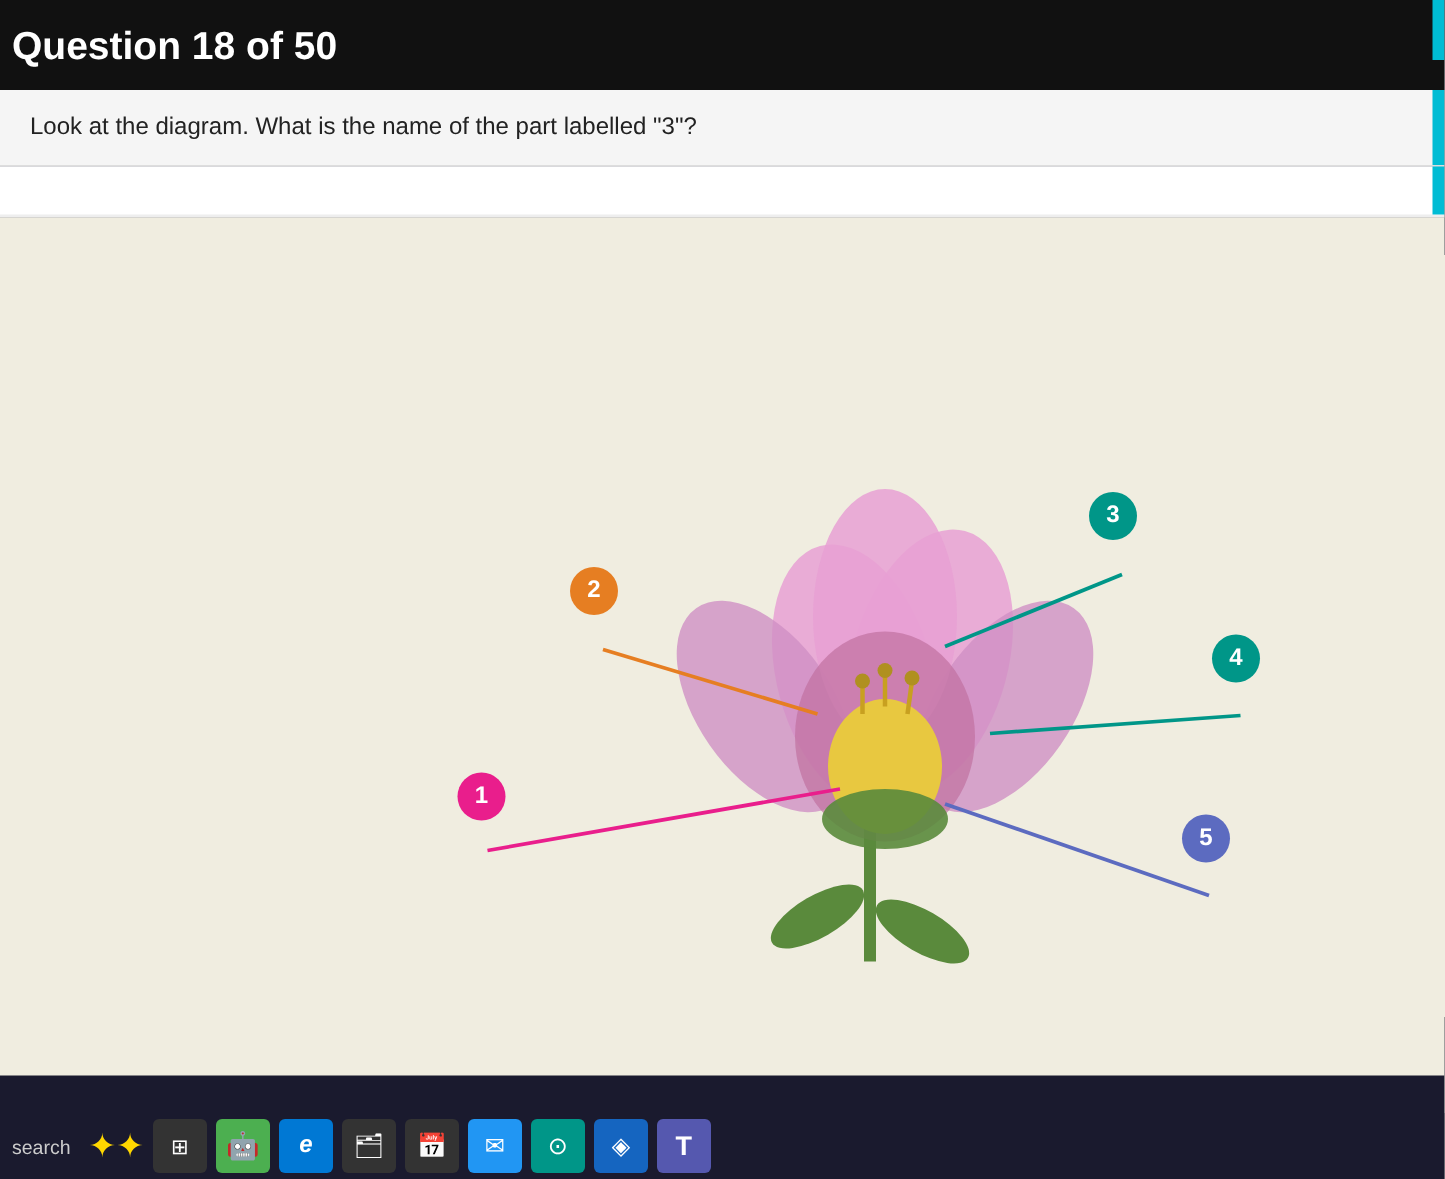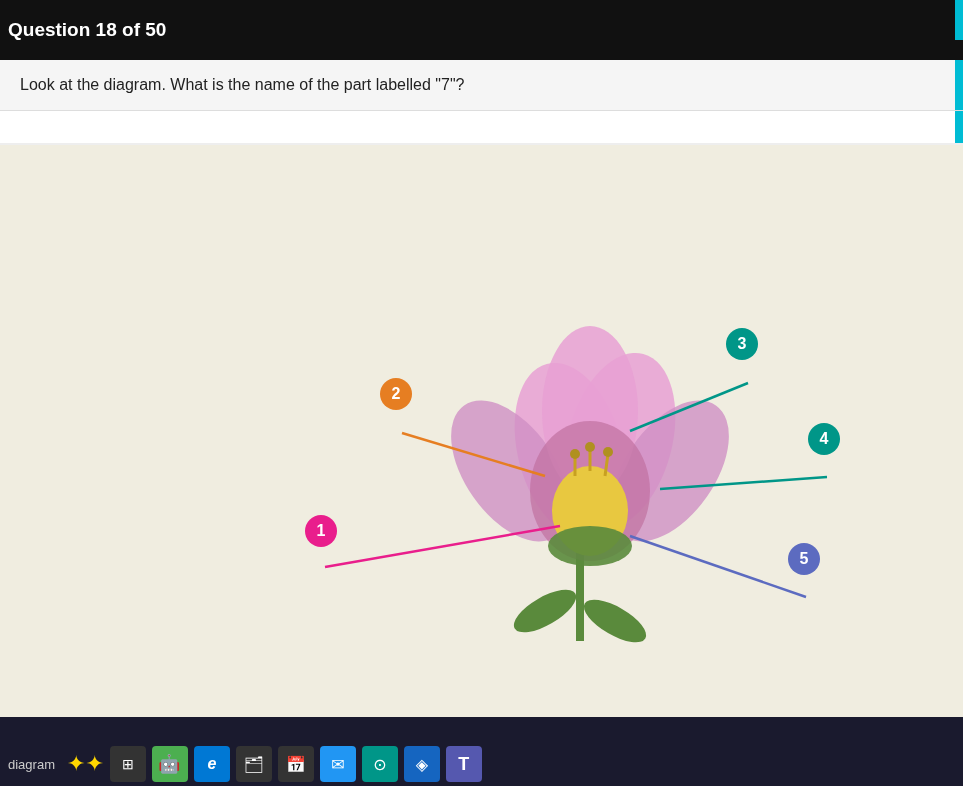--- a/index.html
+++ b/index.html
@@ -16,21 +16,21 @@
     .top-bar {
       background-color: #111;
       padding: 8px 16px 8px 8px;
       display: flex;
       align-items: center;
       justify-content: space-between;
     }
 
     .question-counter {
       color: #fff;
-      font-size: 19px;
+      font-size: 26px;
       font-weight: bold;
     }
 
     .teal-accent {
       width: 8px;
       height: 40px;
       background-color: #00bcd4;
       position: absolute;
       right: 0;
       top: 0;
@@ -162,21 +162,21 @@
   </style>
 </head>
 <body>
 
 <div class="top-bar" style="position:relative;height:60px;">
   <span class="question-counter">Question 18 of 50</span>
   <div class="teal-accent"></div>
 </div>
 
 <div class="question-text-box" style="position:relative;">
-  <span class="question-text">Look at the diagram. What is the name of the part labelled "7"?</span>
+  <span class="question-text">Look at the diagram. What is the name of the part labelled "3"?</span>
   <div class="teal-bar-right"></div>
 </div>
 
 <div class="answer-box" style="position:relative;">
   <div class="answer-teal-bar"></div>
 </div>
 
 <div class="diagram-wrapper" style="position:relative; height:calc(786px - 60px - 56px - 54px - 44px); background:#f0ede0; overflow:hidden;">
 
   <svg class="diagram-svg" viewBox="0 0 963 500" xmlns="http://www.w3.org/2000/svg">
@@ -233,21 +233,21 @@
     <span>4</span>
   </div>
 
   <div class="label-circle label-5" style="top:398px; left:788px;">
     <span>5</span>
   </div>
 
 </div>
 
 <div class="taskbar">
-  <span class="taskbar-search">diagram</span>
+  <span class="taskbar-search">search</span>
   <span class="taskbar-sparkle">✦✦</span>
 
   <div class="taskbar-icon dark" style="color:#fff; font-size:14px;">⊞</div>
   <div class="taskbar-icon" style="background:#4caf50; color:#fff; font-size:18px;">🤖</div>
   <div class="taskbar-icon ms-edge" style="color:#fff; font-weight:bold; font-size:16px; font-style:italic;">e</div>
   <div class="taskbar-icon dark" style="color:#fff; font-size:16px;">🗂</div>
   <div class="taskbar-icon dark" style="color:#fff; font-size:16px;">📅</div>
   <div class="taskbar-icon blue" style="color:#fff; font-size:16px;">✉</div>
   <div class="taskbar-icon teal" style="color:#fff; font-size:16px;">⊙</div>
   <div class="taskbar-icon" style="background:#1565c0; color:#fff; font-size:16px;">◈</div>

